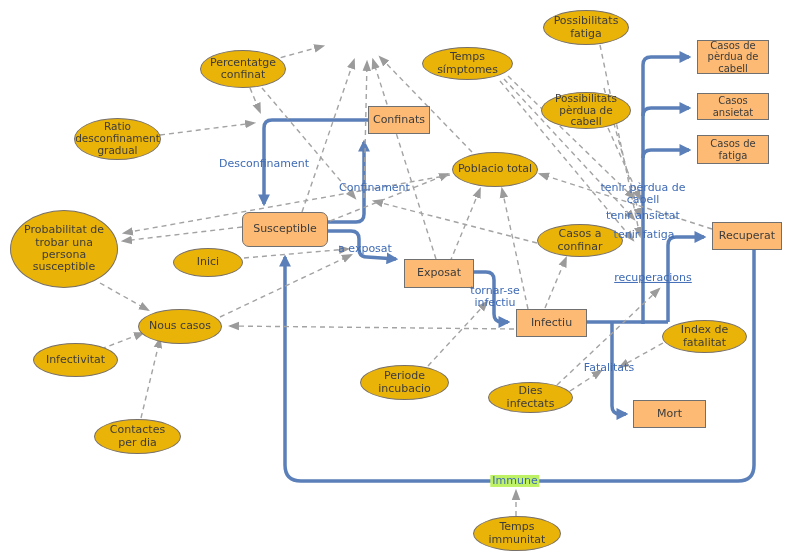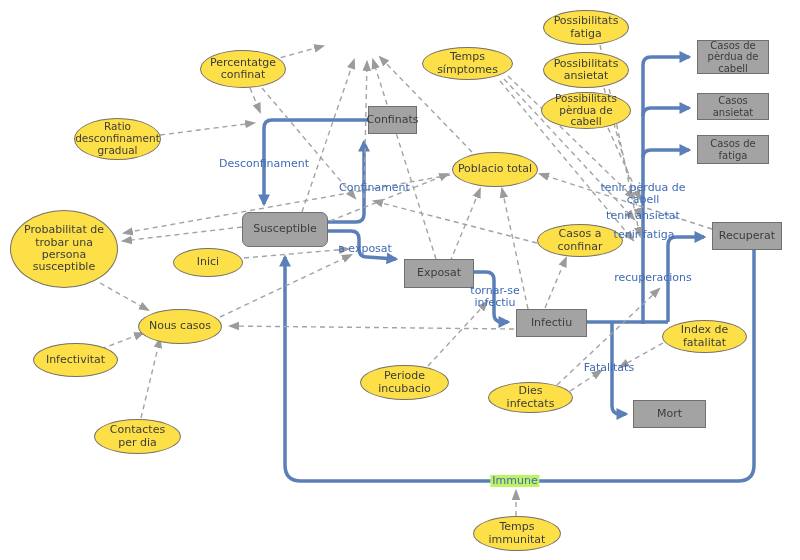--- a/index.html
+++ b/index.html
@@ -9,25 +9,25 @@
     overflow:hidden;
   }
   #stage{position:absolute;left:0;top:0;width:800px;height:560px;}
   svg.layer{position:absolute;left:0;top:0;z-index:1;}
   .node{
     position:absolute;z-index:2;display:flex;align-items:center;justify-content:center;
     text-align:center;font-size:11px;line-height:1.12;color:#3c3c3c;
     box-sizing:border-box;
   }
   .ell{
-    background:#fde047;border:1.6px solid #77706a;border-radius:50%;
+    background:#eab308;border:1.6px solid #77706a;border-radius:50%;
     padding:2px 4px;
   }
   .stock{
-    background:#a3a3a3;border:1.6px solid #707070;
+    background:#fdba74;border:1.6px solid #707070;
     padding:1px 2px;
   }
   .stock.small{font-size:10px;}
   .flabel{
     position:absolute;z-index:3;font-size:11px;color:#3f6bb5;text-align:center;
     transform:translate(-50%,-50%);white-space:nowrap;line-height:1.1;
   }
   .flabel.wrap{white-space:normal;width:86px;}
   .flabel.bg{background:#bef264;padding:0 2px;}
 </style>
@@ -90,52 +90,51 @@
       <line x1="508" y1="76" x2="634" y2="198" marker-end="url(#ag)"></line>
       <line x1="504" y1="79" x2="634" y2="219" marker-end="url(#ag)"></line>
       <line x1="500" y1="81" x2="633" y2="240" marker-end="url(#ag)"></line>
       <line x1="600" y1="45" x2="640" y2="236" marker-end="url(#ag)"></line>
       <line x1="604" y1="88" x2="640" y2="217" marker-end="url(#ag)"></line>
       <line x1="608" y1="128" x2="640" y2="199" marker-end="url(#ag)"></line>
       <line x1="545" y1="308" x2="566" y2="258" marker-end="url(#ag)"></line>
     </g>
   </svg>
 
-  <div class="node stock" style="left:368px;top:106px;width:49px;height:28px;">Confinats</div>
+  <div class="node stock" style="left:368px;top:106px;width:62px;height:28px;">Confinats</div>
   <div class="node stock" style="left:242px;top:212px;width:86px;height:35px;border-radius:7px;">Susceptible</div>
   <div class="node stock" style="left:404px;top:259px;width:70px;height:29px;">Exposat</div>
   <div class="node stock" style="left:516px;top:309px;width:71px;height:28px;">Infectiu</div>
   <div class="node stock" style="left:712px;top:222px;width:70px;height:28px;">Recuperat</div>
   <div class="node stock" style="left:633px;top:400px;width:73px;height:28px;">Mort</div>
   <div class="node stock small" style="left:697px;top:40px;width:72px;height:34px;">Casos de pèrdua de cabell</div>
   <div class="node stock small" style="left:697px;top:93px;width:72px;height:27px;">Casos ansietat</div>
   <div class="node stock small" style="left:697px;top:135px;width:72px;height:29px;">Casos de fatiga</div>
 
   <div class="node ell" style="left:200px;top:50px;width:86px;height:38px;">Percentatge confinat</div>
   <div class="node ell" style="left:422px;top:47px;width:91px;height:33px;">Temps símptomes</div>
   <div class="node ell" style="left:74px;top:118px;width:87px;height:42px;font-size:10.5px;">Ratio desconfinament gradual</div>
   <div class="node ell" style="left:543px;top:10px;width:86px;height:35px;">Possibilitats fatiga</div>
-  <div class="node ell" style="left:543px;top:52px;width:86px;height:36px;">Possibilitats ansietat</div>
   <div class="node ell" style="left:541px;top:92px;width:90px;height:37px;font-size:10.5px;">Possibilitats pèrdua de cabell</div>
   <div class="node ell" style="left:452px;top:152px;width:86px;height:35px;">Poblacio total</div>
   <div class="node ell" style="left:537px;top:224px;width:86px;height:33px;">Casos a confinar</div>
   <div class="node ell" style="left:173px;top:248px;width:70px;height:29px;">Inici</div>
   <div class="node ell" style="left:10px;top:210px;width:108px;height:78px;">Probabilitat de trobar una persona susceptible</div>
   <div class="node ell" style="left:138px;top:309px;width:84px;height:35px;">Nous casos</div>
   <div class="node ell" style="left:33px;top:343px;width:85px;height:34px;">Infectivitat</div>
   <div class="node ell" style="left:94px;top:419px;width:87px;height:35px;">Contactes per dia</div>
   <div class="node ell" style="left:360px;top:365px;width:89px;height:35px;">Periode incubacio</div>
   <div class="node ell" style="left:488px;top:382px;width:85px;height:31px;">Dies infectats</div>
   <div class="node ell" style="left:662px;top:320px;width:85px;height:33px;">Index de fatalitat</div>
   <div class="node ell" style="left:473px;top:516px;width:88px;height:35px;">Temps immunitat</div>
 
   <div class="flabel" style="left:264px;top:164px;">Desconfinament</div>
   <div class="flabel" style="left:369px;top:188px;padding-left:11px;">Confinament</div>
   <div class="flabel" style="left:365px;top:249px;">a exposat</div>
   <div class="flabel wrap" style="left:495px;top:297px;width:58px;">tornar-se infectiu</div>
   <div class="flabel wrap" style="left:643px;top:194px;">tenir pèrdua de cabell</div>
   <div class="flabel" style="left:643px;top:216px;">tenir ansietat</div>
   <div class="flabel" style="left:644px;top:235px;">tenir fatiga</div>
-  <div class="flabel" style="left:653px;top:278px;">recuperacions</div>
+  <div class="flabel" style="left:653px;top:278px;text-decoration:underline;">recuperacions</div>
   <div class="flabel" style="left:609px;top:368px;">Fatalitats</div>
   <div class="flabel bg" style="left:515px;top:481px;">Immune</div>
 
 </div>
 
 </body></html>

